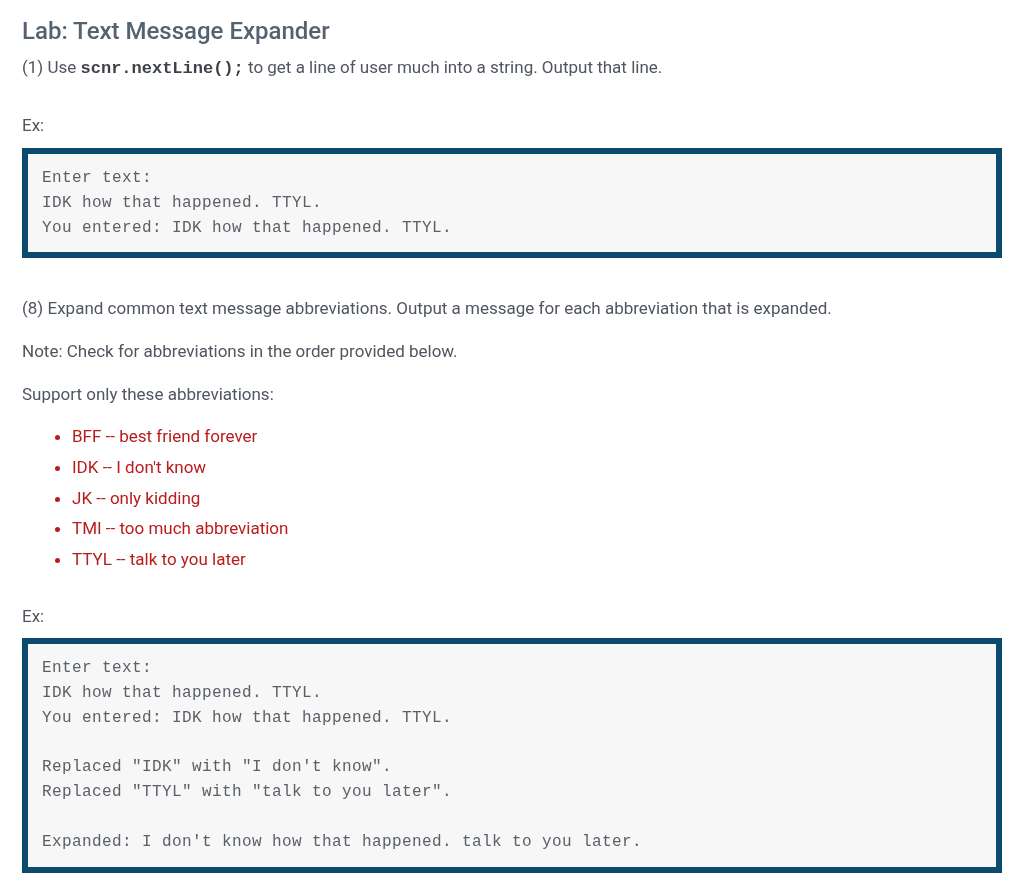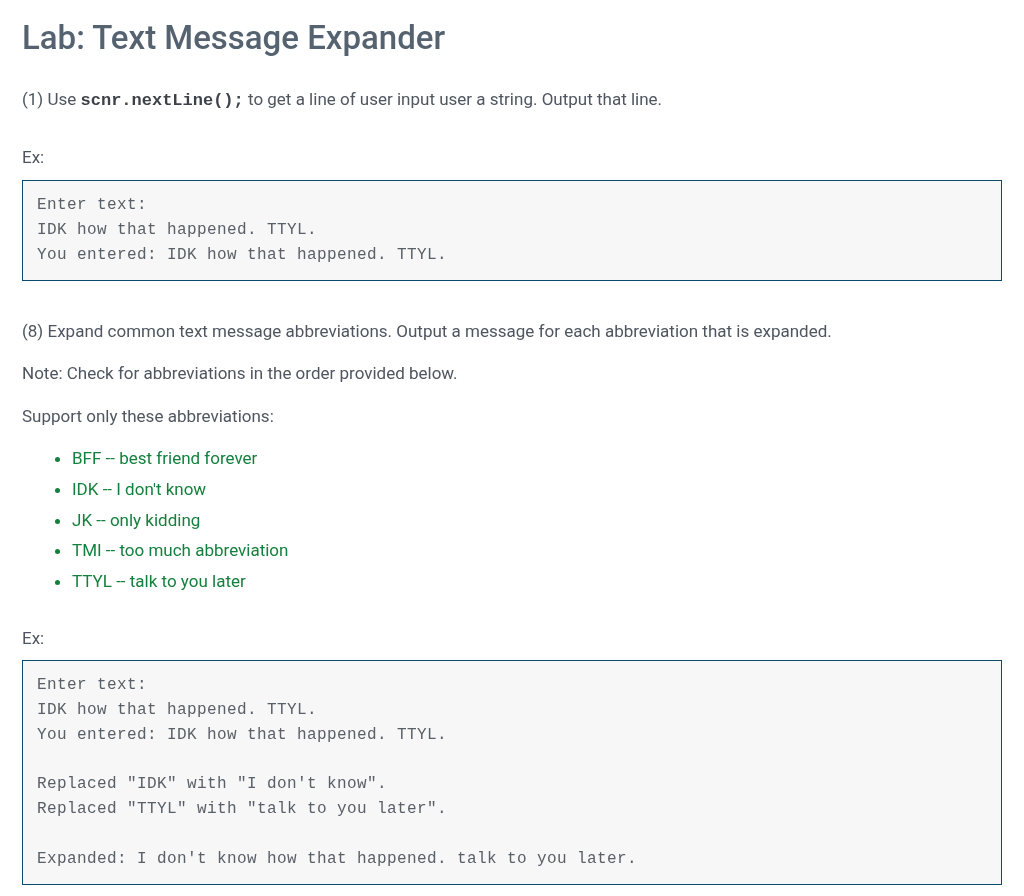--- a/index.html
+++ b/index.html
@@ -11,77 +11,77 @@
     font-family: -apple-system, BlinkMacSystemFont, "Segoe UI", Roboto, "Helvetica Neue", Arial, sans-serif;
     color: #4a5059;
     font-size: 17px;
     line-height: 1.45;
   }
   .page {
     box-sizing: border-box;
     padding: 14px 22px 20px 22px;
   }
   h2.title {
-    font-size: 33px;
+    font-size: 24px;
     font-weight: 500;
     color: #556270;
-    margin: 0 0 25px 0;
+    margin: 0 0 6px 0;
   }
   p {
     margin: 0 0 18px 0;
     color: #4f5660;
   }
   .note {
   }
   code.inline {
     font-family: "Courier New", Courier, monospace;
     font-weight: 700;
     color: #3d4249;
     font-size: 17px;
   }
   pre.codeblock {
     background: #f7f7f7;
-    border: 1px solid #0c4a6e;
+    border: 6px solid #0c4a6e;
     padding: 12px 14px;
     margin: 0 0 28px 0;
     font-family: "Courier New", Courier, monospace;
     font-size: 16px;
     color: #5a6068;
     line-height: 1.55;
     white-space: pre-wrap;
     letter-spacing: 0.4px;
   }
   pre.codeblock:last-child {
     margin-bottom: 0;
   }
   ul.abbrev {
     margin: 0 0 20px 0;
     padding-left: 50px;
-    color: #15803d;
+    color: #b91c1c;
   }
   ul.abbrev li {
     margin: 6px 0;
   }
   .ex-label {
     margin-bottom: 10px;
     margin-top: 32px;
   }
   .gap {
     height: 10px;
   }
 </style>
 </head>
 <body>
 
 <div class="page">
 
   <h2 class="title">Lab: Text Message Expander</h2>
 
   <p>
-    <span>(1) Use </span><code class="inline">scnr.nextLine();</code><span> to get a line of user input user a string. Output that line.</span>
+    <span>(1) Use </span><code class="inline">scnr.nextLine();</code><span> to get a line of user much into a string. Output that line.</span>
   </p>
 
   <p class="ex-label">Ex:</p>
 
   <pre class="codeblock">Enter text:
 IDK how that happened. TTYL.
 You entered: IDK how that happened. TTYL.</pre>
 
   <div class="gap"></div>
 

